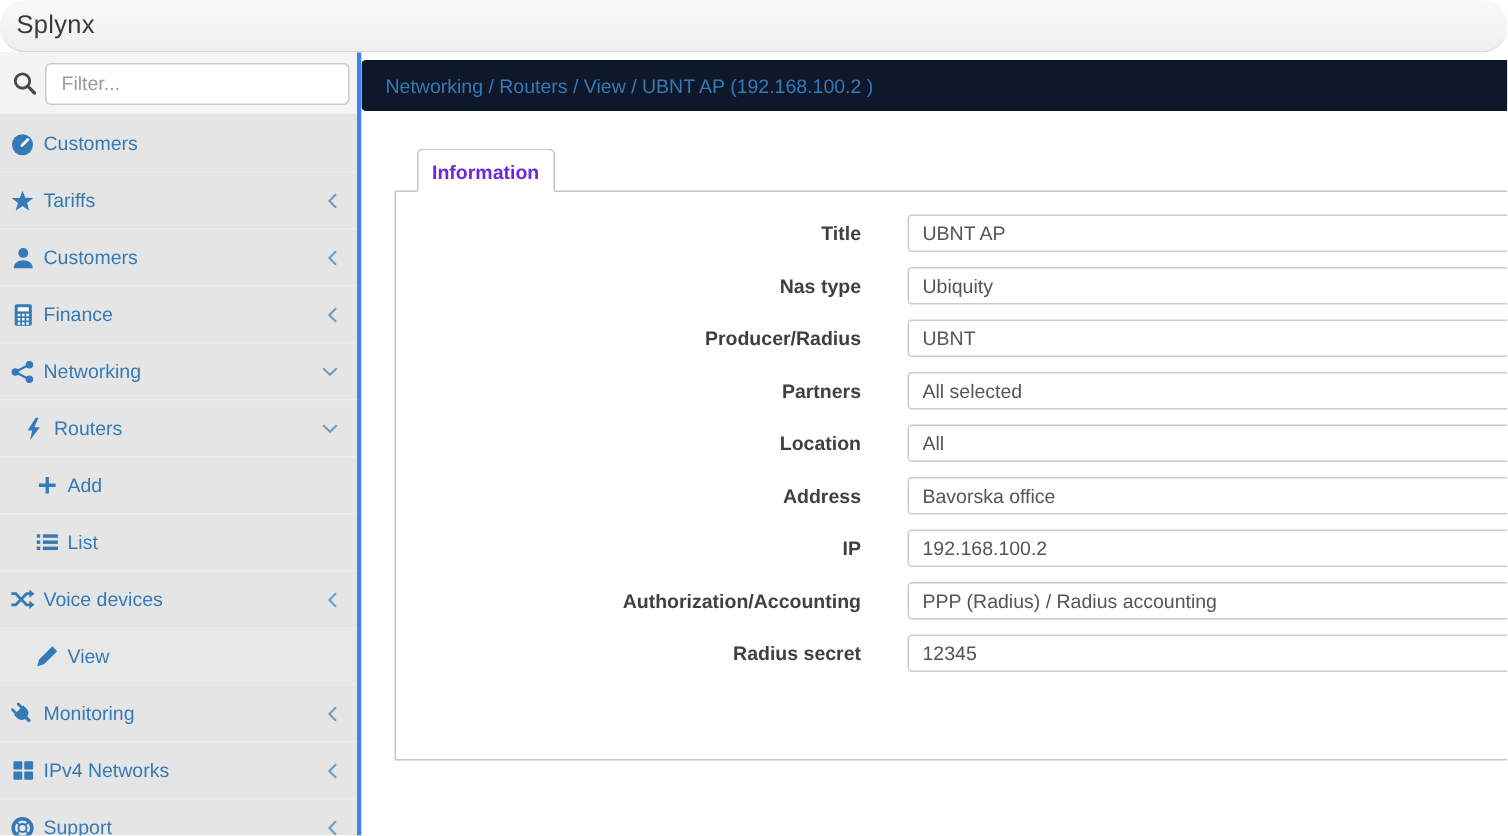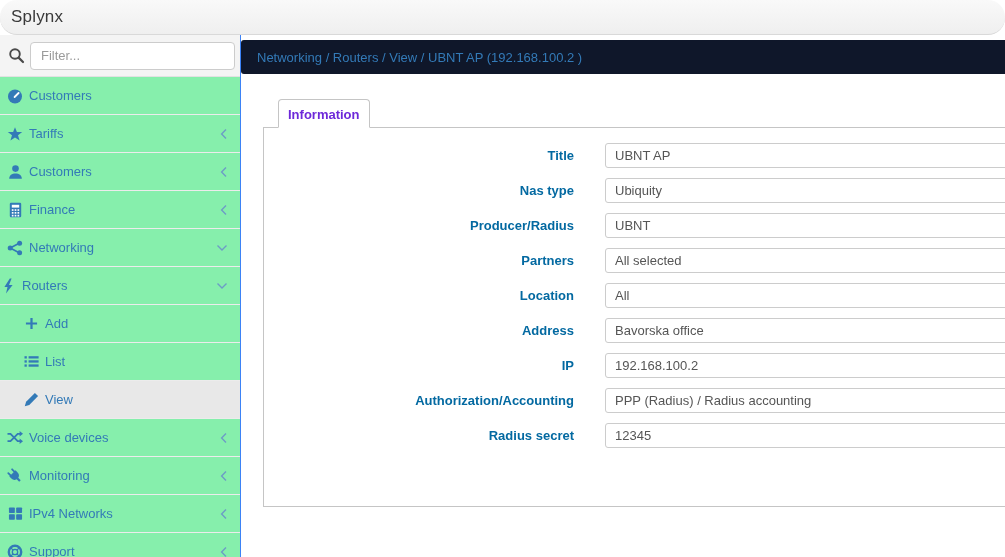--- a/index.html
+++ b/index.html
@@ -6,39 +6,39 @@
   html,body { width:1005px; height:557px; overflow:hidden; background:#fff;
               font-family:"Liberation Sans","DejaVu Sans",sans-serif; }
 
   
   .topbar { height:35px; background:linear-gradient(#f9f9f9,#efefef);
             border-bottom:1px solid #d9d9d9; display:flex; align-items:center;border-radius:17px; }
   .logo { font-size:17px; color:#3a3a3a; padding-left:11px; letter-spacing:.2px; }
 
   
   .main { display:flex; height:522px; }
-  .sidebar { width:241px; flex:none; background:#86efac;
-             border-right:1px solid #3b82f6; }
+  .sidebar { width:241px; flex:none; background:#e5e5e5;
+             border-right:3px solid #3b82f6; }
   .content { flex:1; overflow:hidden; background:#fff; }
 
   
   .filter-row { height:42px; background:#f4f4f4; border-bottom:1px solid #e2e2e2;
                 display:flex; align-items:center; padding:0 5px 0 8px; }
   .filter-row .sicon { width:22px; flex:none; display:flex; align-items:center; }
   .filter-input { flex:1; height:28px; border:1px solid #ccc; border-radius:4px;
                   background:#fff; font-size:13px; color:#555; padding:0 10px;
                   outline:none; }
   .filter-input::placeholder { color:#9b9b9b; }
 
   
   .menu-item { height:38px; display:flex; align-items:center; position:relative;
                border-bottom:1px solid #ececec; color:#337ab7; font-size:13px;
                cursor:pointer; }
   .menu-item.lvl0 { padding-left:7px; }
-  .menu-item.lvl1 { }
+  .menu-item.lvl1 { padding-left:14px; }
   .menu-item.lvl2 { padding-left:23px; }
   .menu-item.active { background:#e8e8e8; }
   .mi-icon { width:16px; margin-right:6px; display:inline-flex; justify-content:center;
              align-items:center; flex:none; }
   .mi-icon svg { display:block; }
   .chev { position:absolute; right:12px; top:50%; transform:translateY(-50%);
           display:flex; }
   .ico-fill { fill:#337ab7; }
   .ico-stroke { stroke:#337ab7; fill:none; }
 
@@ -54,21 +54,21 @@
          border-bottom:1px solid #fff; border-radius:4px 4px 0 0;
          padding:7px 9px 6px; font-size:13px; font-weight:bold; color:#6d28d9;
          margin-bottom:-1px; height:29px; cursor:pointer; }
   .panel { position:relative; z-index:1; margin-left:22px; width:1080px;
            border:1px solid #c5c5c5; padding:15px 0 58px; background:#fff; }
 
   
   .form-row { display:flex; align-items:center; margin-bottom:10px; }
   .form-row:last-child { margin-bottom:0; }
   .form-label { width:310px; flex:none; text-align:right; font-size:13px;
-                font-weight:bold; color:#0369a1; }
+                font-weight:bold; color:#404040; }
   .form-input { margin-left:31px; width:462px; height:25px; border:1px solid #ccc;
                 border-radius:3px; background:#fff; font-size:13px; color:#555;
                 padding:0 9px; outline:none; }
 </style>
 </head>
 <body>
 
 <div class="topbar">
   <div class="logo">Splynx</div>
 </div>
@@ -201,48 +201,48 @@
               <rect x="0.5" y="5.3" width="2.3" height="2.3"></rect>
               <rect x="4.6" y="5.3" width="10" height="2.3"></rect>
               <rect x="0.5" y="9.4" width="2.3" height="2.3"></rect>
               <rect x="4.6" y="9.4" width="10" height="2.3"></rect>
             </g>
           </svg>
       </span>
       <span>List</span>
     </div>
 
-    <div class="menu-item lvl2 active">
-      <span class="mi-icon">
-        <svg width="15" height="15" viewBox="0 0 15 15">
-            <path class="ico-fill" d="M10.9.9l3.2 3.2-8.8 8.8L.8 14.2l1.3-4.5z"></path>
-          </svg>
-      </span>
-      <span>View</span>
-    </div>
-
     <div class="menu-item lvl0">
       <span class="mi-icon">
         <svg width="16" height="15" viewBox="0 0 16 15">
             <g class="ico-stroke" stroke-width="1.8">
               <path d="M0.5 3.8h3l7.2 7.4h2.6"></path>
               <path d="M0.5 11.2h3l7.2-7.4h2.6"></path>
             </g>
             <g class="ico-fill">
               <path d="M12.6 1l3.4 2.8-3.4 2.8z"></path>
               <path d="M12.6 8.4l3.4 2.8-3.4 2.8z"></path>
             </g>
           </svg>
       </span>
       <span>Voice devices</span>
       <span class="chev">
         <svg width="9" height="12" viewBox="0 0 9 12">
             <path d="M7 1.5L2.6 6 7 10.5" fill="none" stroke="#6d9cc6" stroke-width="1.4"></path>
           </svg>
       </span>
+    </div>
+
+    <div class="menu-item lvl2 active">
+      <span class="mi-icon">
+        <svg width="15" height="15" viewBox="0 0 15 15">
+            <path class="ico-fill" d="M10.9.9l3.2 3.2-8.8 8.8L.8 14.2l1.3-4.5z"></path>
+          </svg>
+      </span>
+      <span>View</span>
     </div>
 
     <div class="menu-item lvl0">
       <span class="mi-icon">
         <svg width="16" height="16" viewBox="0 0 16 16">
             <g transform="rotate(-45 8 8)">
               <path d="M5.3 1.2v3.2M10.7 1.2v3.2" class="ico-stroke" stroke-width="1.8" stroke-linecap="round"></path>
               <path class="ico-fill" d="M3.6 4.4h8.8v2.9a4.4 4.4 0 01-3.3 4.2V15H6.9v-3.5a4.4 4.4 0 01-3.3-4.2z"></path>
             </g>
           </svg>

